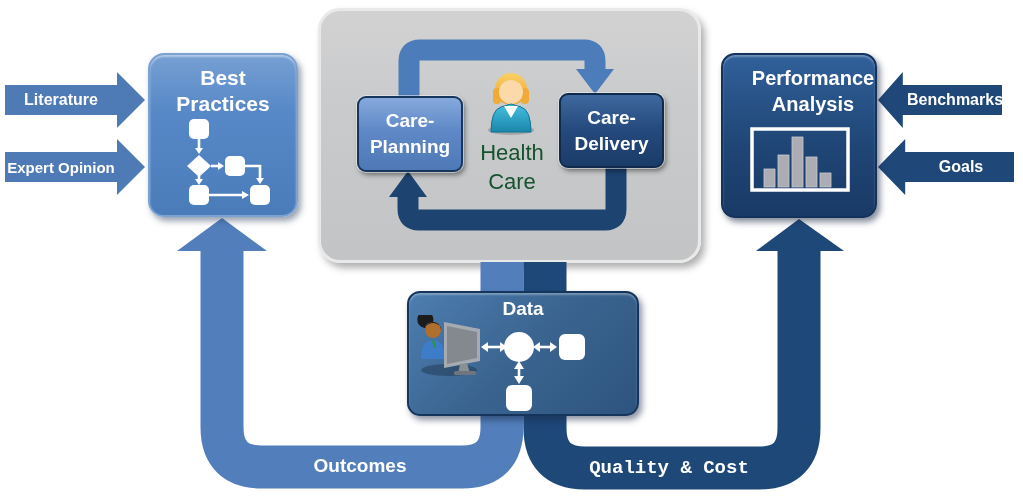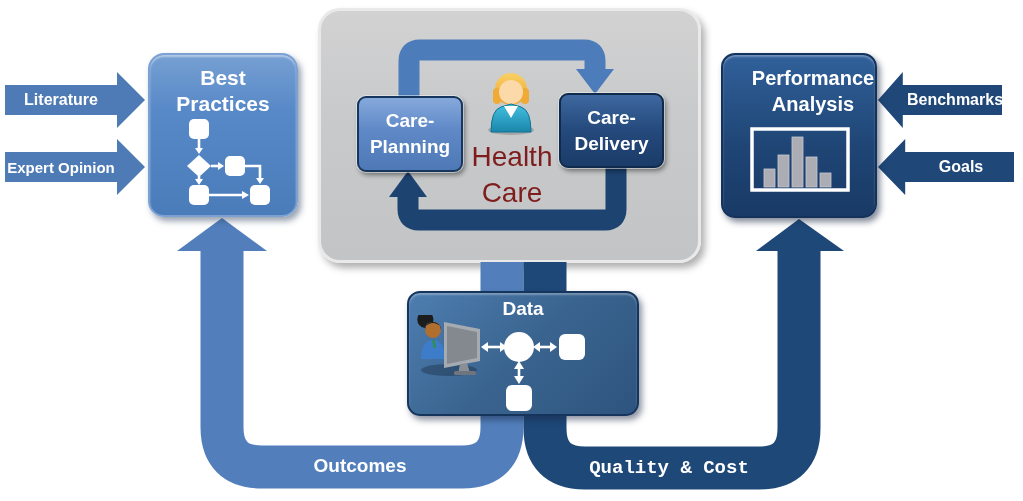--- a/index.html
+++ b/index.html
@@ -76,21 +76,21 @@
     padding-left:30px;box-sizing:border-box;
   }
   .literature{left:5px;top:72px;}
   .expert{left:5px;top:139px;font-size:15px;}
   .benchmarks{left:878px;top:72px;width:124px;}
   .goals{left:878px;top:139px;width:136px;}
 
   
   .hc-label{
     left:452px;top:139px;width:120px;z-index:3;text-align:center;
-    color:#7f1d1d;font-size:28px;line-height:1.3;font-weight:400;
+    color:#14532d;font-size:22px;line-height:1.3;font-weight:400;
   }
   .hc-label span{display:block;}
   .pipe-label{z-index:4;text-align:center;color:#fff;font-weight:600;font-size:19px;}
   .outcomes-label{left:295px;top:455px;width:130px;}
   .qc-label{left:589px;top:457px;width:160px;font-family:Liberation Mono, monospace;}
 
   .icon-wrap{position:absolute;}
 </style>
 </head>
 <body>

